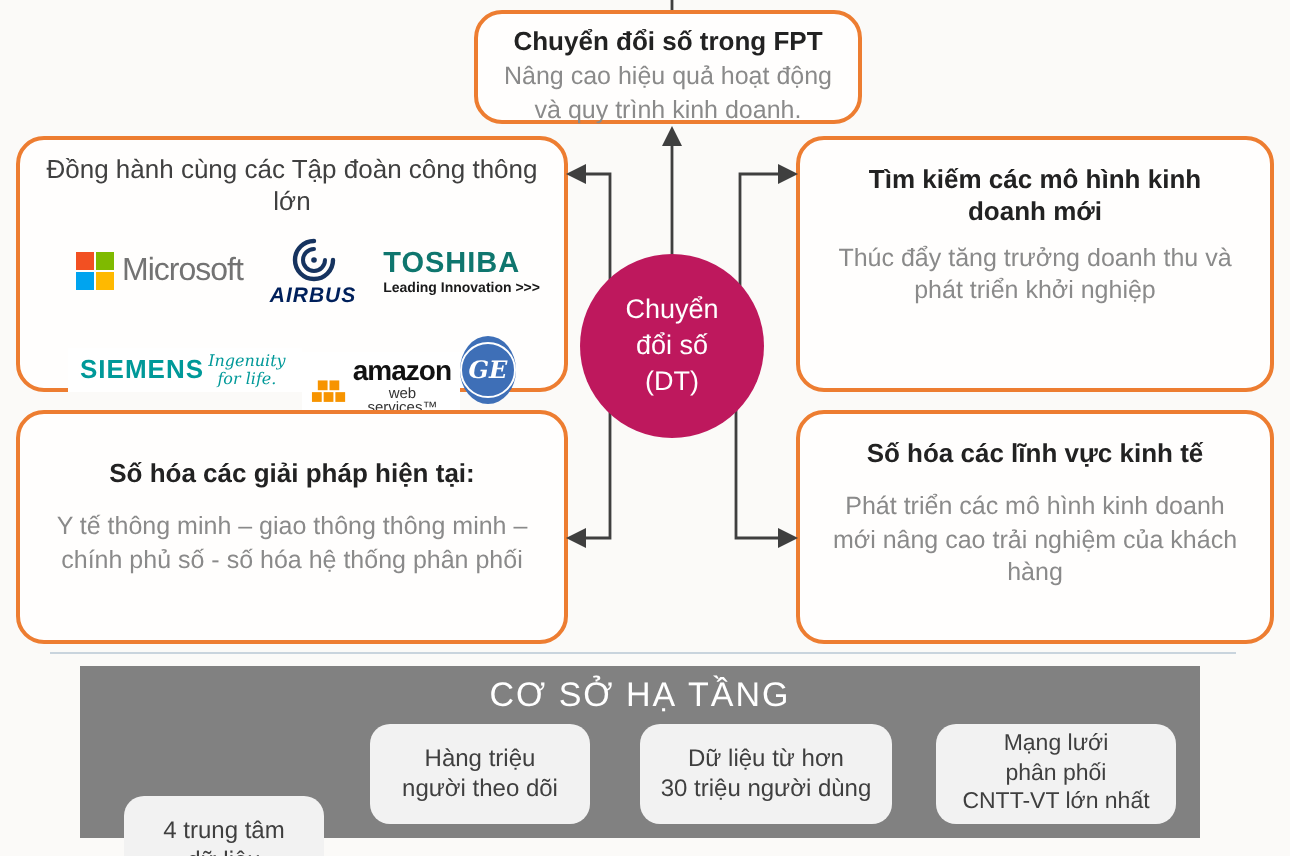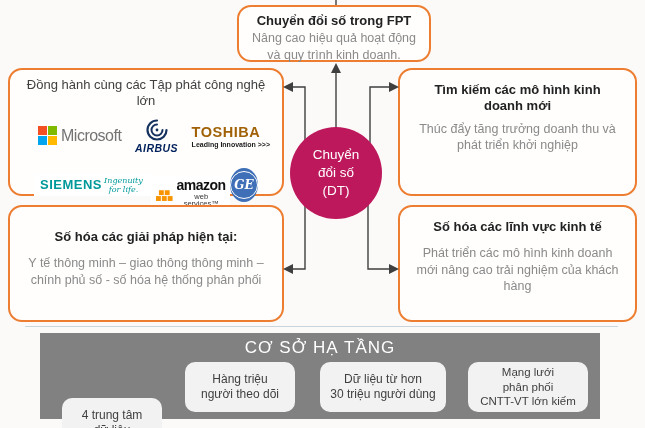--- a/index.html
+++ b/index.html
@@ -34,21 +34,21 @@
   .logo-row{display:flex;align-items:center;justify-content:space-between;margin-top:8px;padding:0 2px;}
   .logo-row.row2{margin-top:6px;padding:0 14px;}
   .logo-ms{display:flex;align-items:center;gap:4px;padding-left:16px;}
   .ms-grid{display:grid;grid-template-columns:9px 9px;grid-template-rows:9px 9px;gap:1px;}
   .ms-grid span{display:block;}
   .ms-r{background:#F25022;} .ms-g{background:#7FBA00;} .ms-b{background:#00A4EF;} .ms-y{background:#FFB900;}
   .ms-text{color:#737373;font-size:16px;letter-spacing:-0.5px;}
   .logo-airbus{display:flex;flex-direction:column;align-items:center;}
   .airbus-text{color:#00205B;font-weight:bold;font-size:10.5px;letter-spacing:0.5px;font-style:italic;}
   .logo-toshiba{display:flex;flex-direction:column;align-items:flex-start;}
-  .toshiba-text{color:#a16207;font-weight:bold;font-size:14.5px;letter-spacing:0.5px;}
+  .toshiba-text{color:#0f766e;font-weight:bold;font-size:14.5px;letter-spacing:0.5px;}
   .toshiba-tag{color:#1a1a1a;font-weight:bold;font-size:7px;margin-top:1px;}
   .logo-siemens{display:flex;flex-direction:row;align-items:center;background:#fff;padding:2px 6px;}
   .siemens-text{color:#009999;font-weight:bold;font-size:13px;letter-spacing:0.5px;}
   .siemens-tag{color:#009999;font-size:8px;font-style:italic;font-family:"DejaVu Serif",serif;}
   .logo-aws{display:flex;align-items:flex-end;gap:2px;background:#fff;padding:2px 4px;margin-top:16px;}
   .aws-texts{display:flex;flex-direction:column;align-items:flex-start;line-height:1;}
   .aws-main{color:#111;font-weight:bold;font-size:14px;letter-spacing:-0.5px;}
   .aws-sub{color:#333;font-size:7.5px;margin-top:1px;}
   .logo-ge{width:34px;height:34px;border-radius:50%;background:#3E6FB7;display:flex;
            align-items:center;justify-content:center;}
@@ -88,21 +88,21 @@
       <polygon points="399,269 389,264 389,274"></polygon>
     </g>
   </svg>
 
   <div class="obox top-box">
     <div class="box-title">Chuyển đổi số trong FPT</div>
     <div class="box-body">Nâng cao hiệu quả hoạt động và quy trình kinh doanh.</div>
   </div>
 
   <div class="obox partners-box">
-    <div class="box-title plain">Đồng hành cùng các Tập phát công nghệ lớn</div>
+    <div class="box-title plain">Đồng hành cùng các Tập đoàn công thông lớn</div>
     <div class="logo-row">
       <div class="logo-ms">
         <span class="ms-grid">
           <span class="ms-r"></span>
             <span class="ms-g"></span>
             <span class="ms-b"></span>
             <span class="ms-y"></span>
         </span>
         <span class="ms-text">Microsoft</span>
       </div>
@@ -175,16 +175,16 @@
   <div class="infra">
     <div class="infra-title">CƠ SỞ HẠ TẦNG</div>
     <div class="infra-box ib1">4 trung tâm
 dữ liệu</div>
     <div class="infra-box ib2">Hàng triệu
 người theo dõi</div>
     <div class="infra-box ib3">Dữ liệu từ hơn
 30 triệu người dùng</div>
     <div class="infra-box ib4">Mạng lưới
 phân phối
-CNTT-VT lớn kiếm</div>
+CNTT-VT lớn nhất</div>
   </div>
 
 </div>
 
 </body></html>

